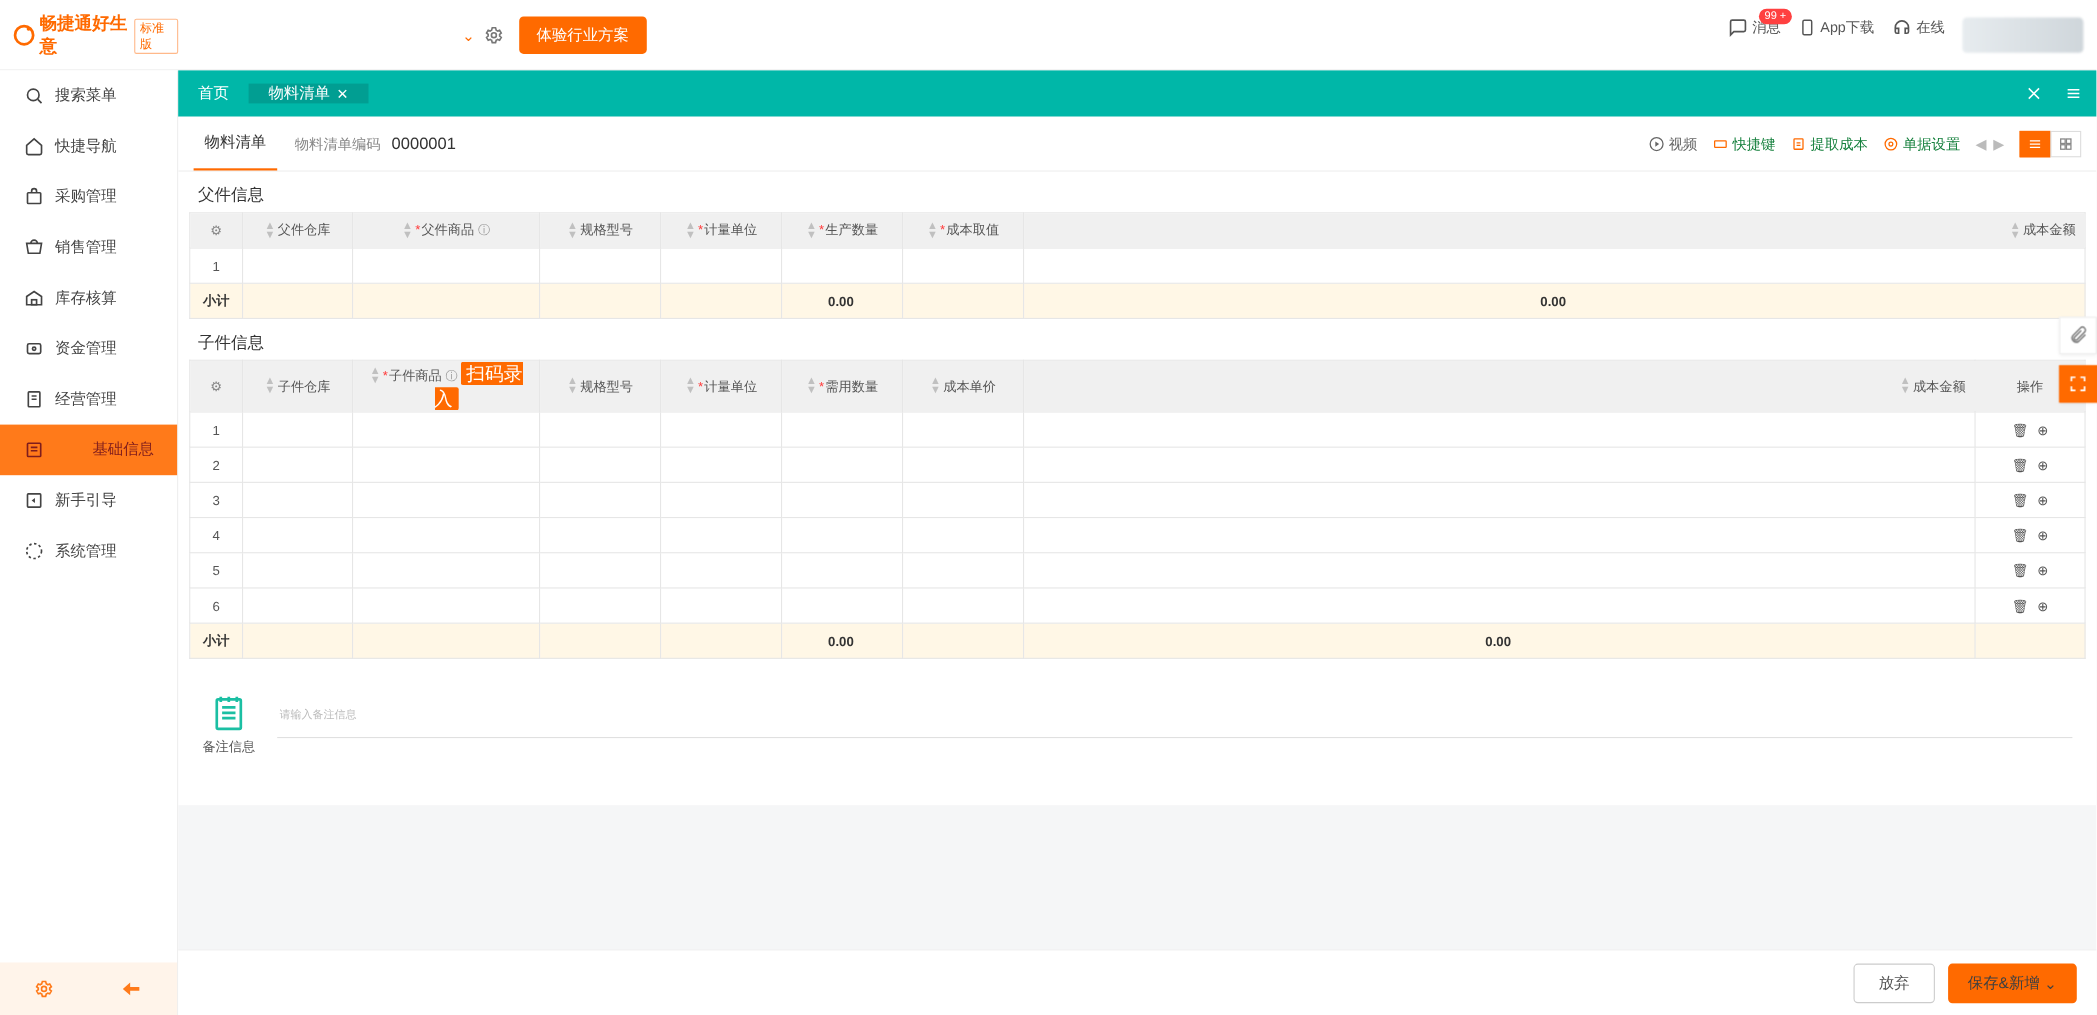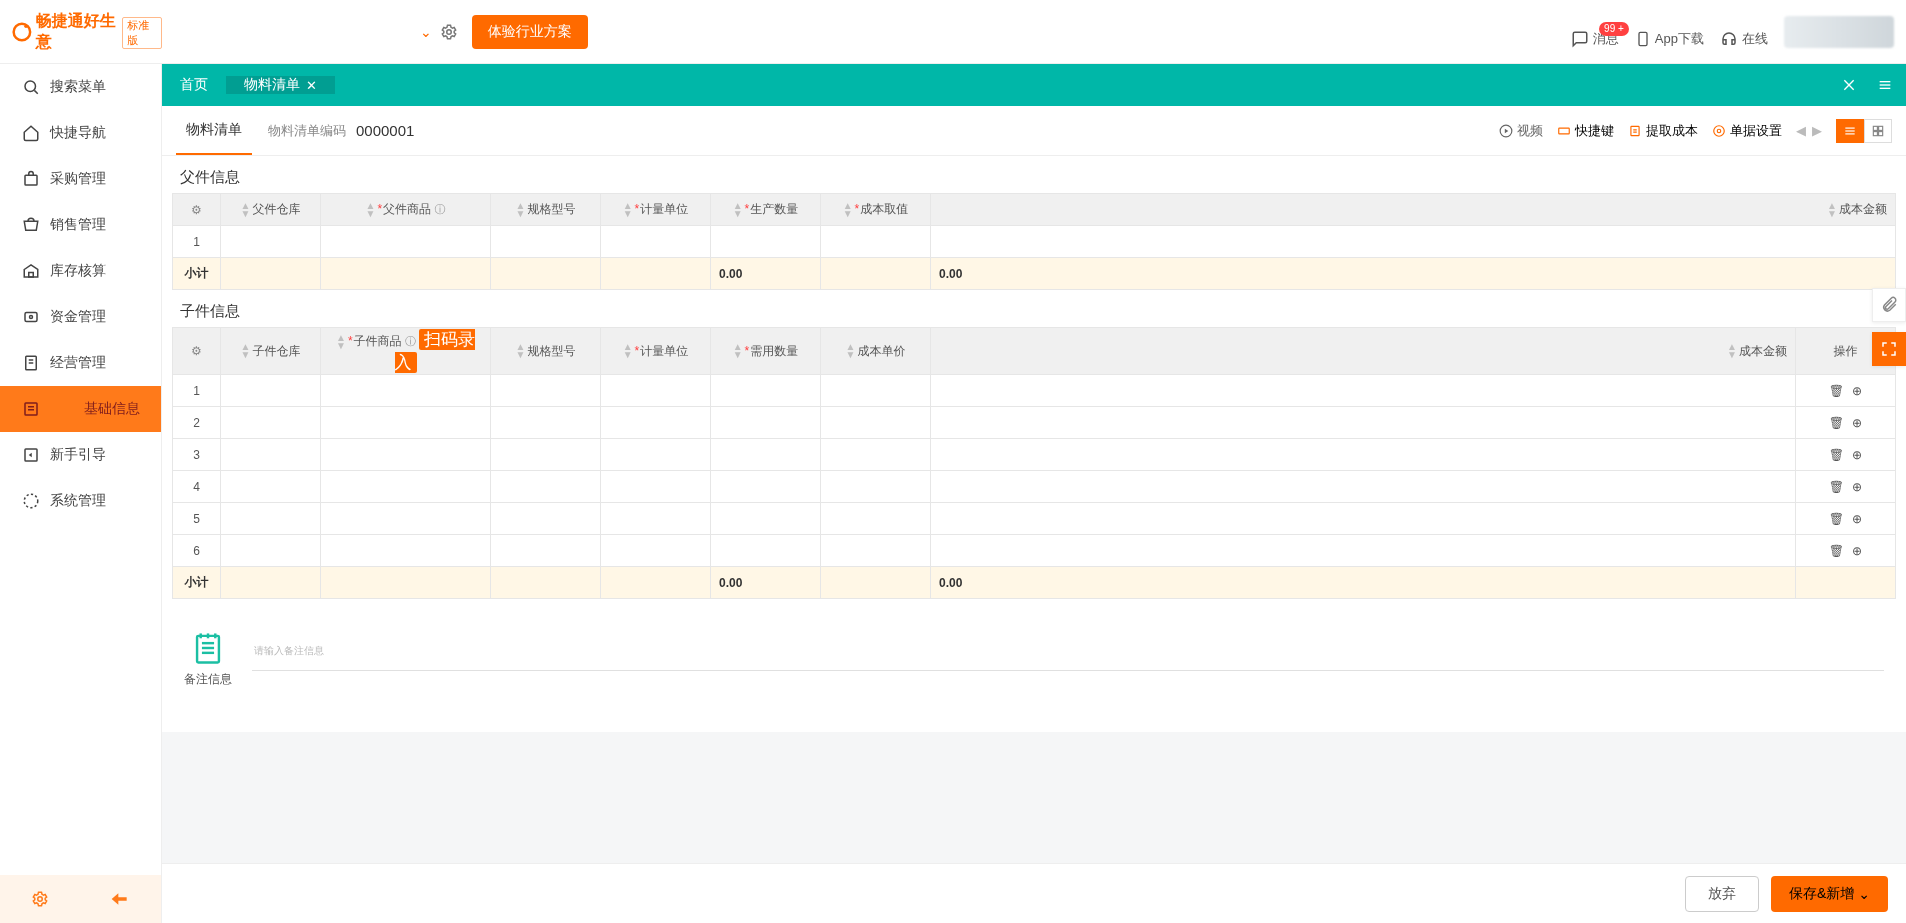--- a/index.html
+++ b/index.html
@@ -10,21 +10,21 @@
 .logo-block { width: 150px; display: flex; flex-direction: row; align-items: center; }
 .logo-row { display: flex; align-items: center; gap: 4px; }
 .logo-svg { width: 22px; height: 22px; }
 .logo-text { color: #ff6a00; font-weight: 600; font-size: 16px; }
 .logo-edition { color: #ff6a00; font-size: 11px; border: 1px solid #ffb98a; padding: 0 4px; border-radius: 2px; margin-top: 2px; }
 .org-select { margin-left: 40px; display: flex; align-items: center; gap: 8px; }
 .org-input { width: 210px; height: 30px; border: none; background: transparent; font-size: 14px; color: #999; }
 .chev-down { color: #ff6a00; font-size: 14px; }
 .gear-btn { margin-left: 8px; color: #666; cursor: pointer; }
 .cta-btn { margin-left: 14px; background: #ff6a00; color: #fff; border: none; border-radius: 4px; height: 34px; padding: 0 16px; font-size: 14px; cursor: pointer; }
-.header-right { margin-left: auto; display: flex; align-items: flex-end; gap: 16px; color: #555; }
+.header-right { margin-left: auto; display: flex; align-items: flex-start; gap: 16px; color: #555; }
 .hr-item { display: flex; align-items: center; gap: 4px; cursor: pointer; position: relative; }
 .badge { position: absolute; top: -8px; right: -10px; background: #ff4040; color: #fff; font-size: 10px; border-radius: 8px; padding: 0 5px; line-height: 14px; }
 .avatar-blur { width: 110px; height: 32px; background: linear-gradient(90deg,#e7ecef,#cfd6db); border-radius: 4px; filter: blur(1px); }
 
 
 .body-row { display: flex; height: calc(100vh - 64px); }
 .sidebar { width: 162px; background: #fff; border-right: 1px solid #eee; display: flex; flex-direction: column; }
 .side-item { display: flex; align-items: center; gap: 10px; height: 46px; padding-left: 22px; color: #444; cursor: pointer; font-size: 14px; }
 .side-item.active { background: #ff7a1a; color: #7f1d1d; gap: 44px; }
 .side-item .ico { width: 18px; height: 18px; display: inline-flex; align-items: center; justify-content: center; }
@@ -43,49 +43,49 @@
 
 .content { flex: 1; overflow: auto; padding: 0; }
 
 .doc-card { background: #fff; margin: 0; }
 .doc-head { height: 50px; display: flex; align-items: center; border-bottom: 1px solid #eee; padding: 0 14px; }
 .doc-tab { font-size: 14px; color: #333; padding: 0 10px; height: 100%; display: flex; align-items: center; border-bottom: 2px solid #ff6a00; font-weight: 500; }
 .doc-code-lbl { margin-left: 16px; color: #888; font-size: 13px; }
 .doc-code-val { margin-left: 10px; color: #333; font-size: 15px; }
 .doc-tools { margin-left: auto; display: flex; align-items: center; gap: 14px; color: #666; font-size: 13px; }
 .doc-tools .tool { display: flex; align-items: center; gap: 4px; cursor: pointer; }
-.tool.orange { color: #000000; justify-content: flex-end; }
+.tool.orange { color: #15803d; justify-content: flex-end; }
 .nav-arrows { display:flex; align-items:center; gap:6px; color:#bbb; }
 .view-toggle { display: flex; gap: 0; }
 .vt { width: 28px; height: 24px; display:flex; align-items:center; justify-content:center; border:1px solid #ddd; cursor:pointer; }
 .vt.active { background:#ff6a00; color:#fff; border-color:#ff6a00; }
 
 .section-title { padding: 12px 18px 6px; font-size: 15px; color: #333; }
 .tbl { width: calc(100% - 20px); margin: 0 10px; border-collapse: collapse; table-layout: fixed; }
 .tbl th, .tbl td { border: 1px solid #e6e6e6; height: 32px; padding: 0 8px; font-size: 12px; color: #555; text-align: center; }
 .tbl th { background: #f0f0f0; font-weight: normal; position: relative; }
 .tbl th .sort { color: #c0c0c0; margin-right: 2px; font-size: 10px; display: inline-block; line-height: 8px; vertical-align: middle; }
 .req { color: #ff4040; margin-right: 1px; }
 .help { color:#999; font-size:11px; }
 .tbl .subtotal td { background: #fff7e6; font-weight: 600; color:#333; }
-.tbl td.num { text-align: left; padding-right: 10px; }
+.tbl td.num { text-align: center; padding-right: 10px; }
 .scan-badge { background:#ff6a00; color:#fff; font-size:17px; padding:1px 5px; border-radius:2px; margin-left:3px; }
 .op-cell { color:#888; }
 .op-cell span { cursor:pointer; margin: 0 4px; }
 .gear-hdr { color:#888; cursor:pointer; }
 
 .remark-block { background:#fff; margin: 18px 10px 0; display:flex; padding: 14px 12px 24px; gap: 20px; }
 .remark-side { display:flex; flex-direction:column; align-items:center; color:#555; font-size:12px; gap:6px; }
 .remark-icon { width:30px; height:34px; }
 .remark-input { flex:1; border:none; border-bottom:1px solid #e0e0e0; height:40px; font-size:10px; outline:none; padding: 4px 2px; }
 .remark-input::placeholder { color:#bbb; }
 
 .footer-bar { height: 60px; background:#fff; border-top:1px solid #eee; display:flex; align-items:center; justify-content:flex-end; padding: 0 18px; gap: 12px; position: sticky; bottom: 0; }
 .btn-outline { height:36px; padding:0 22px; border:1px solid #ccc; background:#fff; border-radius:4px; color:#555; cursor:pointer; font-size:14px; }
-.btn-primary { height:36px; padding:0 18px; border:none; background:#ff6a00; color:#000000; border-radius:4px; cursor:pointer; font-size:14px; display:flex; align-items:center; gap:4px; }
+.btn-primary { height:36px; padding:0 18px; border:none; background:#ff6a00; color:#404040; border-radius:4px; cursor:pointer; font-size:14px; display:flex; align-items:center; gap:4px; }
 
 .float-right { position: fixed; right: 0; top: 288px; display:flex; flex-direction:column; gap:10px; }
 .fr-btn { width:34px; height:34px; background:#fff; border:1px solid #eee; box-shadow:0 1px 4px rgba(0,0,0,.08); display:flex; align-items:center; justify-content:center; cursor:pointer; color:#888; }
 .fr-btn.orange { background:#ff6a00; color:#fff; border-color:#ff6a00; }
 
 svg { display:block; }
 </style>
 </head>
 <body>
 

